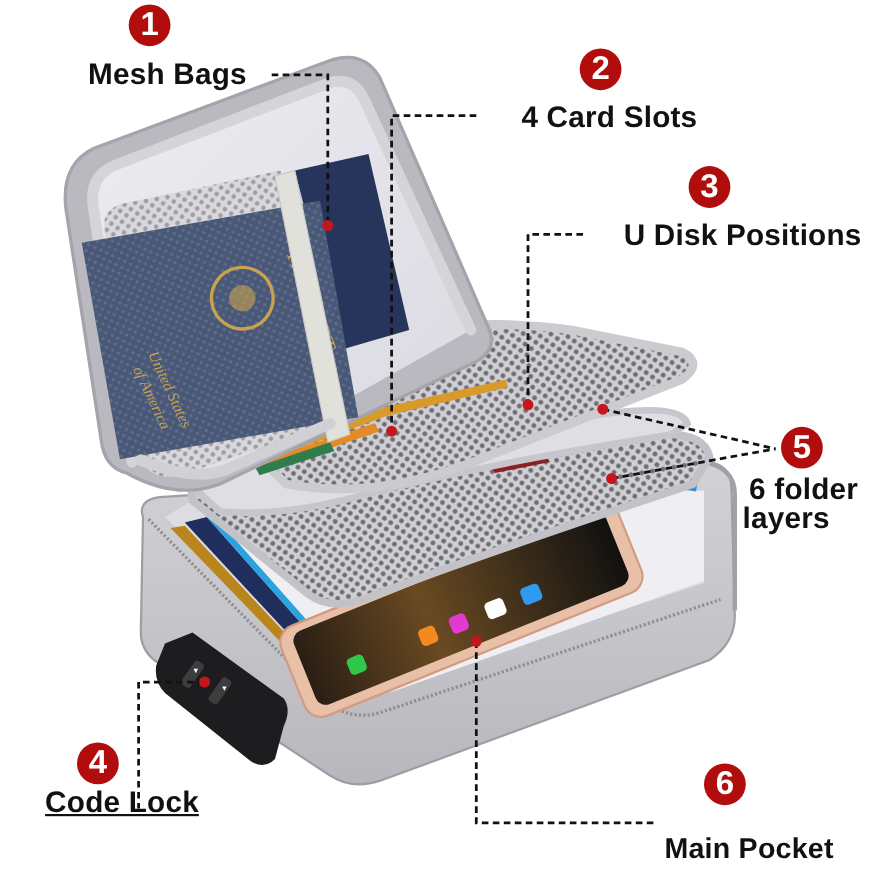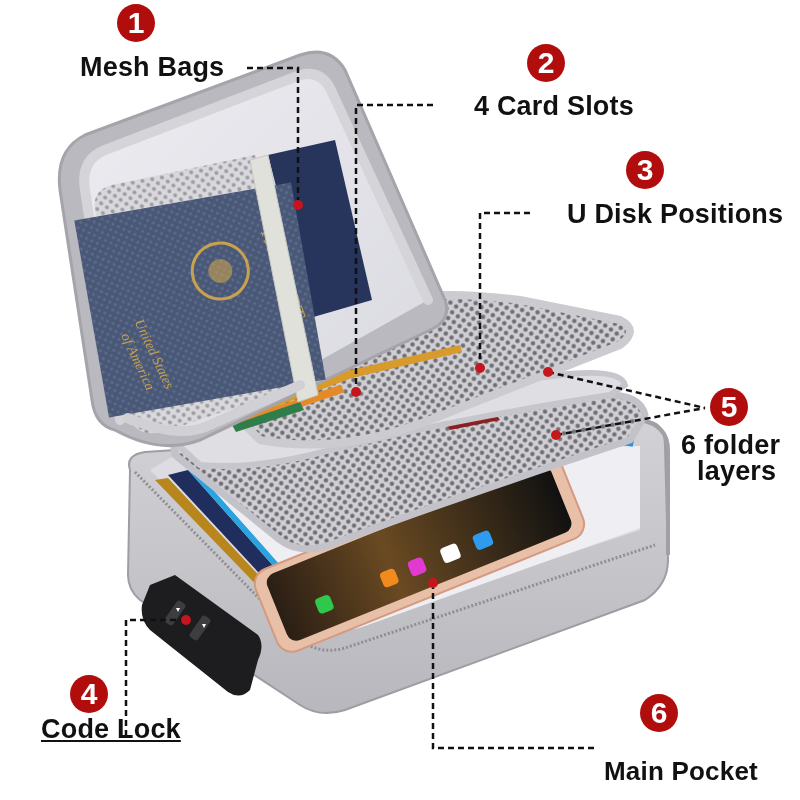--- a/index.html
+++ b/index.html
@@ -170,21 +170,21 @@
   </div>
 
   <div class="callout">
     <div class="badge" style="left:626px; top:151px;">3</div>
     <div class="label" style="left:531px; top:199px;margin-left:36px;">U Disk Positions</div>
   </div>
 
   <div class="callout">
     <div class="badge" style="left:710px; top:388px;">5</div>
     <div class="label" style="left:681px; top:430px;text-align:center;">6 folder</div>
-    <div class="label" style="left:697px; top:456px;">layers</div>
+    <div class="label" style="left:675px; top:456px;">layers</div>
   </div>
 
   <div class="callout">
     <div class="badge" style="left:70px; top:675px;">4</div>
     <div class="label" style="left:41px; top:714px;text-decoration:underline;">Code Lock</div>
   </div>
 
   <div class="callout">
     <div class="badge" style="left:640px; top:694px;">6</div>
     <div class="label" style="left:604px; top:756px; font-size:26px;">Main Pocket</div>

